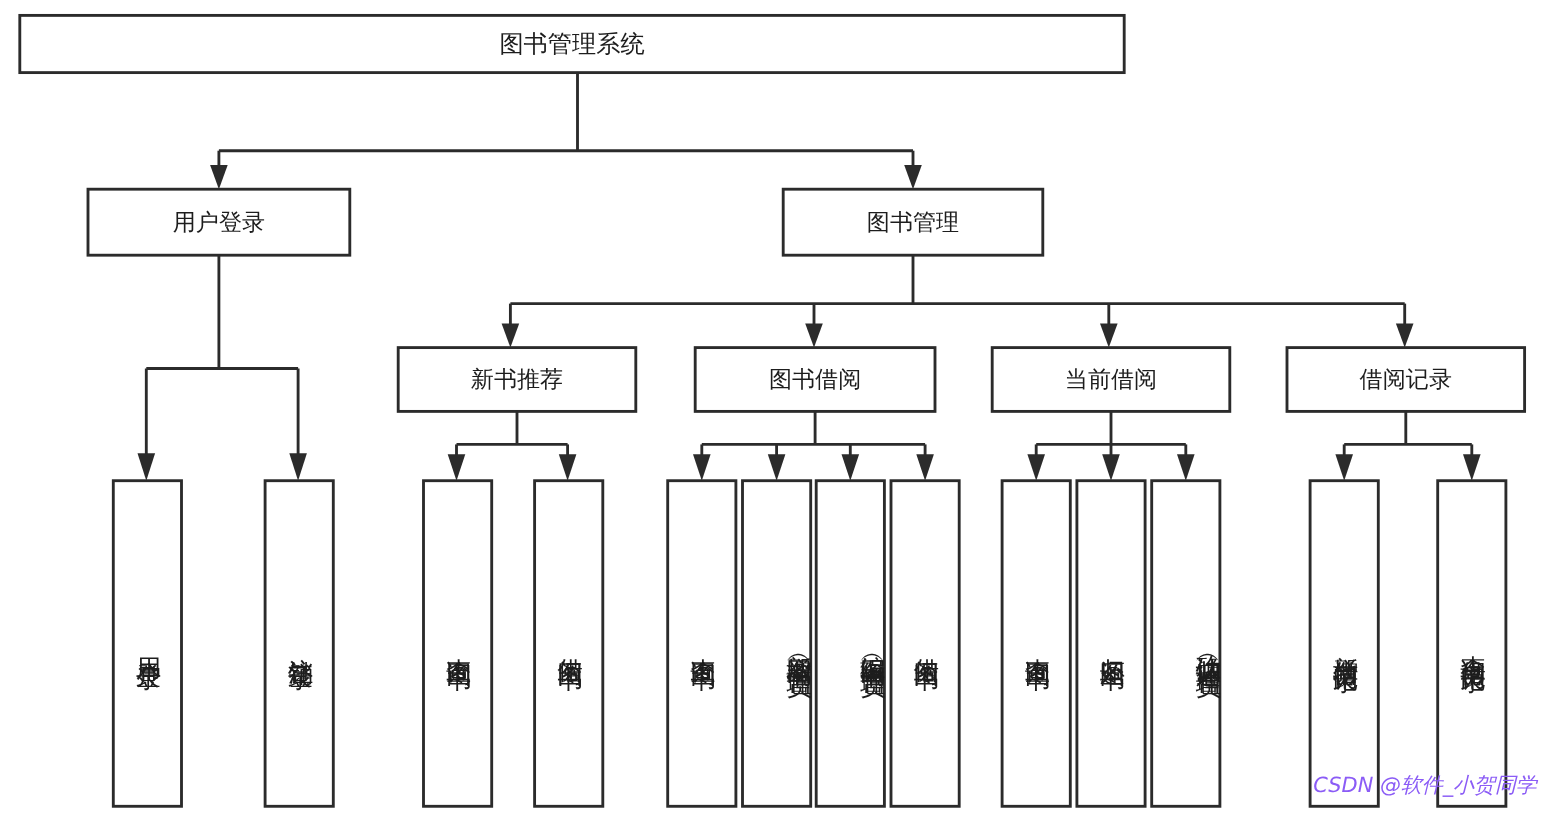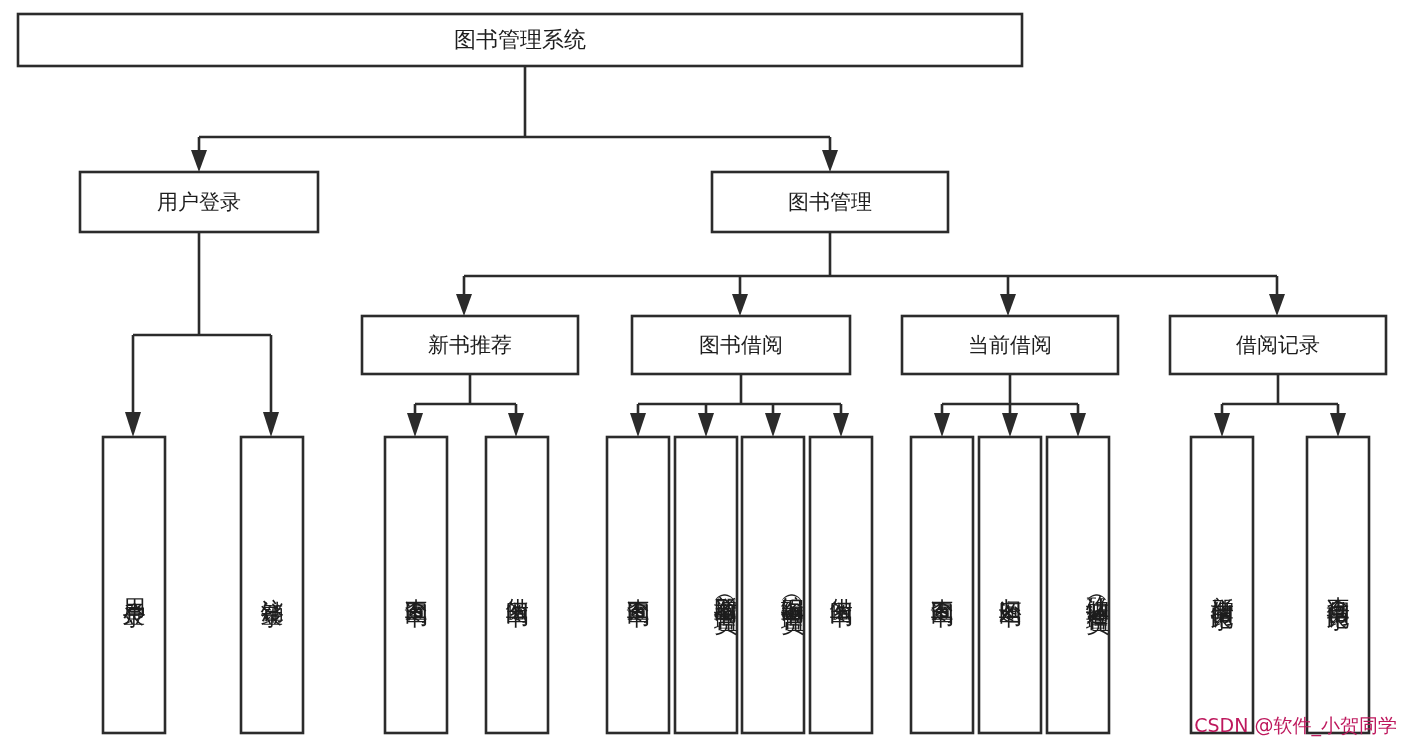--- a/index.html
+++ b/index.html
@@ -61,26 +61,27 @@
     line-height: 1.02;
     color: #1d1d1d;
     letter-spacing: 2.5px;
     white-space: nowrap;
     pointer-events: none;
     text-align: center;
   }
   .watermark {
     position: absolute;
     right: 8px;
-    bottom: 8px;
+    bottom: 20px;
     font-family: "DejaVu Sans", "Liberation Sans", sans-serif;
     font-size: 19px;
-    color: #be185d;
+    color: #8b5cf6;
     white-space: nowrap;
     user-select: none;
+    font-style: italic;
   }
 </style>
 </head>
 <body>
 
 <div id="diagram-root">
 
   <svg id="flow-svg" viewBox="0 0 1405 747">
 
     <g>

